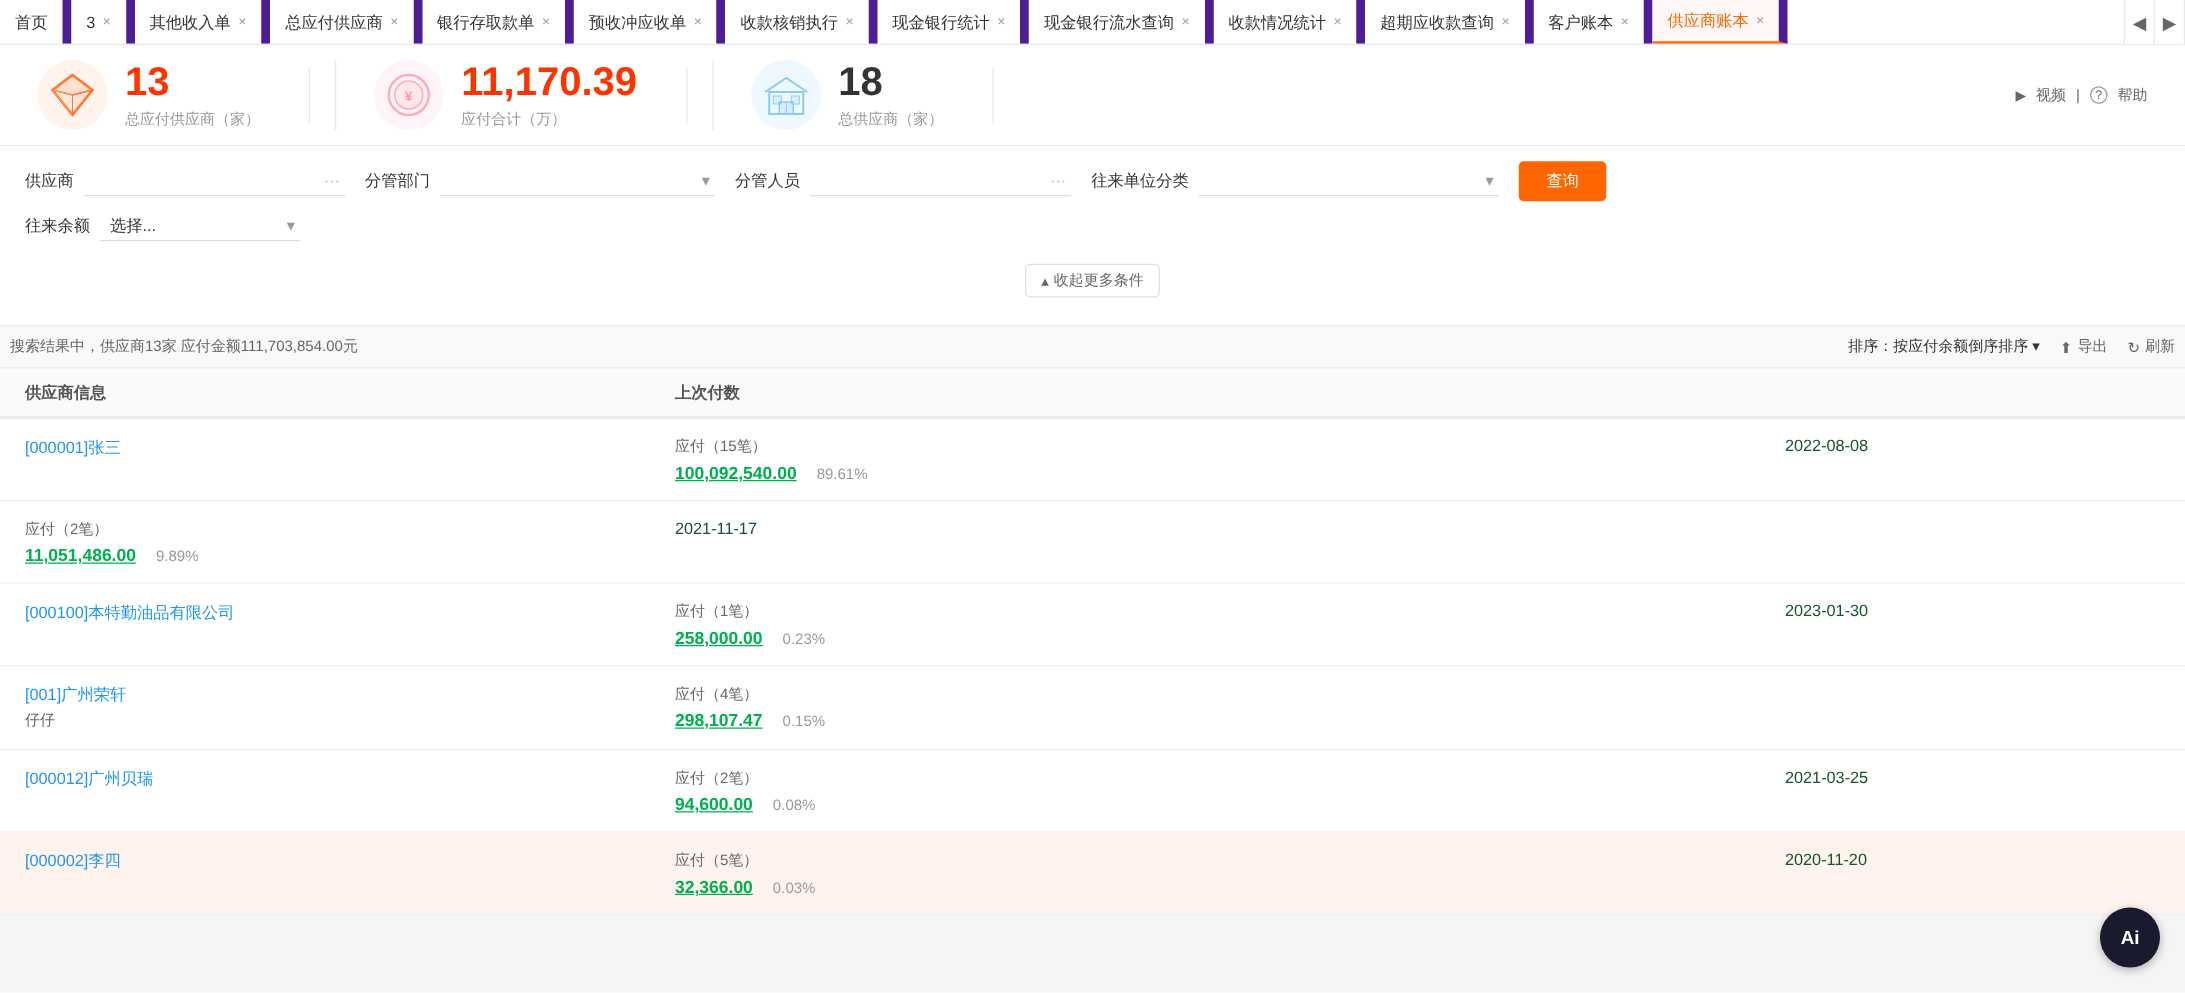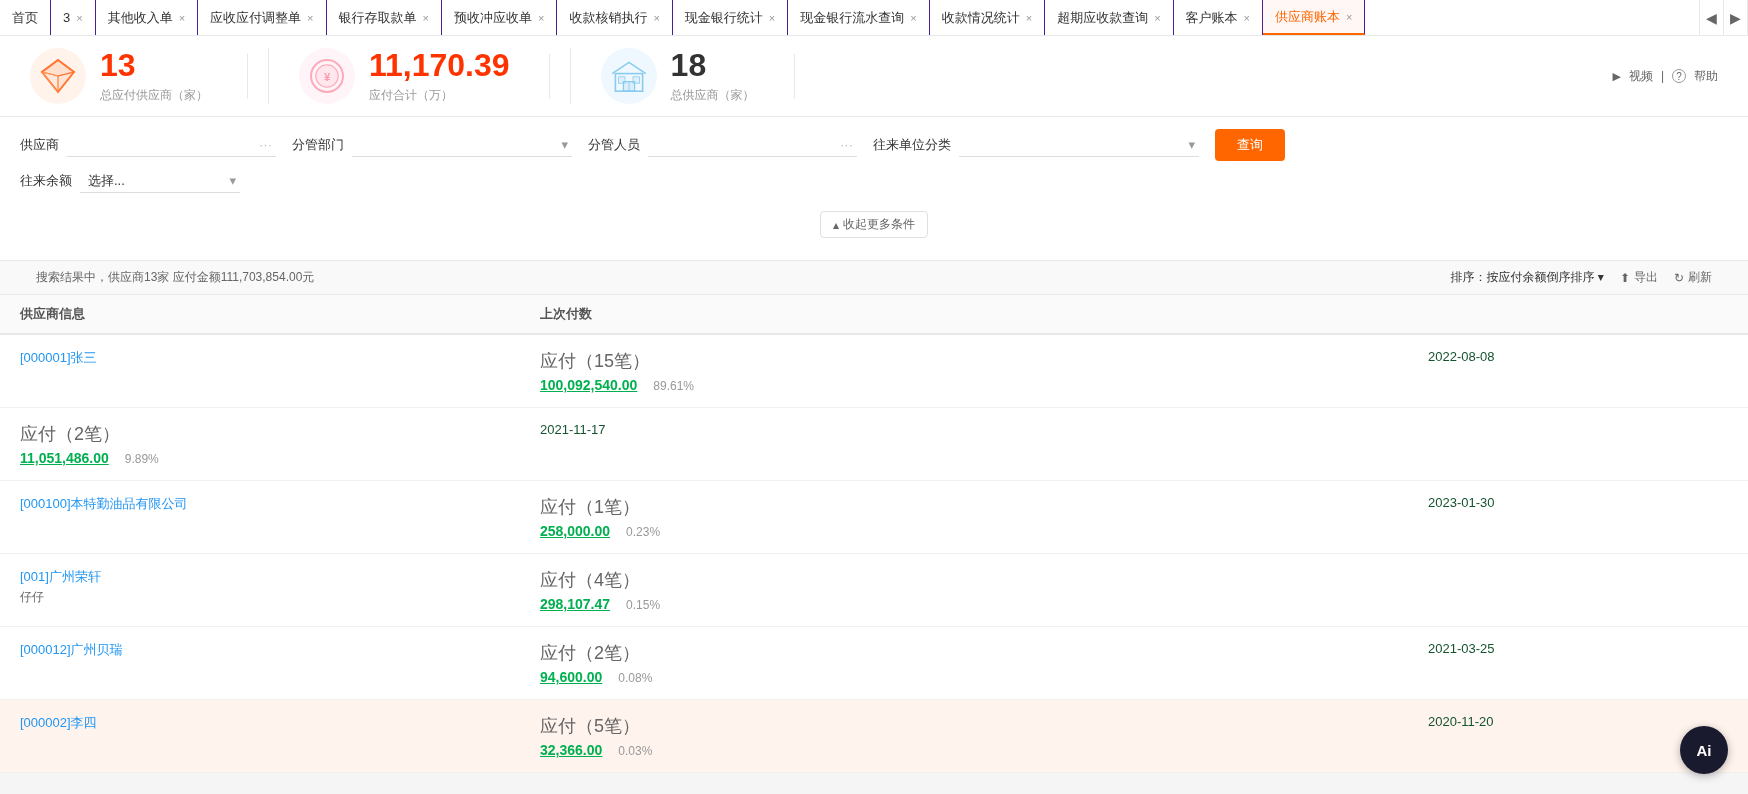--- a/index.html
+++ b/index.html
@@ -5,21 +5,21 @@
     * { margin: 0; padding: 0; box-sizing: border-box; }
     body { font-family: 'Microsoft YaHei', Arial, sans-serif; font-size: 13px; background: #f5f5f5; color: #333; overflow-x: hidden; }
 
     
     .top-nav {
       display: flex; align-items: center; background: #fff; border-bottom: 1px solid #e8e8e8;
       height: 36px; overflow: hidden;
     }
     .nav-item {
       display: flex; align-items: center; padding: 0 12px; height: 100%; white-space: nowrap;
-      border-right: 1px solid #4c1d95; cursor: pointer; font-size: 13px; color: #333;
+      border-right: 7px solid #4c1d95; cursor: pointer; font-size: 13px; color: #333;
     }
     .nav-item.active { background: #fff7f5; color: #ff6600; border-bottom: 2px solid #ff6600; }
     .nav-item .close-btn { margin-left: 6px; color: #999; font-size: 11px; cursor: pointer; }
     .nav-arrows { margin-left: auto; display: flex; align-items: center; border-left: 1px solid #e8e8e8; }
     .nav-arrow { width: 24px; height: 36px; display: flex; align-items: center; justify-content: center; cursor: pointer; background: #fff; color: #666; font-size: 14px; border-right: 1px solid #e8e8e8; }
 
     
     .stats-bar {
       display: flex; align-items: stretch; background: #fff; border-bottom: 1px solid #e8e8e8;
       padding: 12px 20px; gap: 0;
@@ -64,21 +64,21 @@
     .collapse-btn {
       display: flex; align-items: center; justify-content: center; gap: 4px;
       color: #666; font-size: 12px; cursor: pointer; padding: 4px 12px;
       border: 1px solid #e0e0e0; border-radius: 4px; background: #fff; margin: 4px auto;
       width: fit-content;
     }
 
     
     .result-bar {
       display: flex; align-items: center; justify-content: space-between;
-      background: #f9f9f9; padding: 8px 36px; border-bottom: 1px solid #e8e8e8;
+      background: #f9f9f9; padding: 8px 8px; border-bottom: 1px solid #e8e8e8;
       font-size: 12px; color: #666;
     }
     .result-bar-right { display: flex; align-items: center; gap: 16px; }
     .result-bar-right .sort-label { color: #333; }
     .export-btn, .refresh-btn {
       display: flex; align-items: center; gap: 4px; cursor: pointer; color: #666; font-size: 12px;
     }
 
     
     .table-container { background: #fff; margin: 0; }
@@ -90,21 +90,21 @@
     .table-row {
       display: grid; grid-template-columns: 520px 1fr 300px;
       padding: 14px 20px; border-bottom: 1px solid #f0f0f0;
       align-items: start;
     }
     .table-row.highlighted { background: #fff3ee; }
 
     .supplier-link { color: #2196f3; cursor: pointer; font-size: 13px; }
     .supplier-sub { color: #666; font-size: 12px; margin-top: 3px; }
 
-    .tx-label { color: #666; font-size: 18px; }
+    .tx-label { color: #666; font-size: 12px; }
     .tx-amount { color: #00b050; font-size: 14px; font-weight: bold; text-decoration: underline; cursor: pointer; margin-top: 2px; }
     .tx-percent { color: #999; font-size: 12px; margin-left: 16px; margin-top: 6px; }
     .tx-row { display: flex; align-items: baseline; gap: 0; }
 
     .last-pay { color: #14532d; font-size: 13px; }
 
     
     ::-webkit-scrollbar { width: 6px; height: 6px; }
     ::-webkit-scrollbar-track { background: #f1f1f1; }
     ::-webkit-scrollbar-thumb { background: #ccc; border-radius: 3px; }
@@ -143,21 +143,21 @@
   </div>
   <div class="nav-item">
     <span>3</span>
     <span class="close-btn">×</span>
   </div>
   <div class="nav-item">
     <span>其他收入单</span>
     <span class="close-btn">×</span>
   </div>
   <div class="nav-item">
-    <span>应收应付调整单</span>
+    <span>总应付供应商</span>
     <span class="close-btn">×</span>
   </div>
   <div class="nav-item">
     <span>银行存取款单</span>
     <span class="close-btn">×</span>
   </div>
   <div class="nav-item">
     <span>预收冲应收单</span>
     <span class="close-btn">×</span>
   </div>

